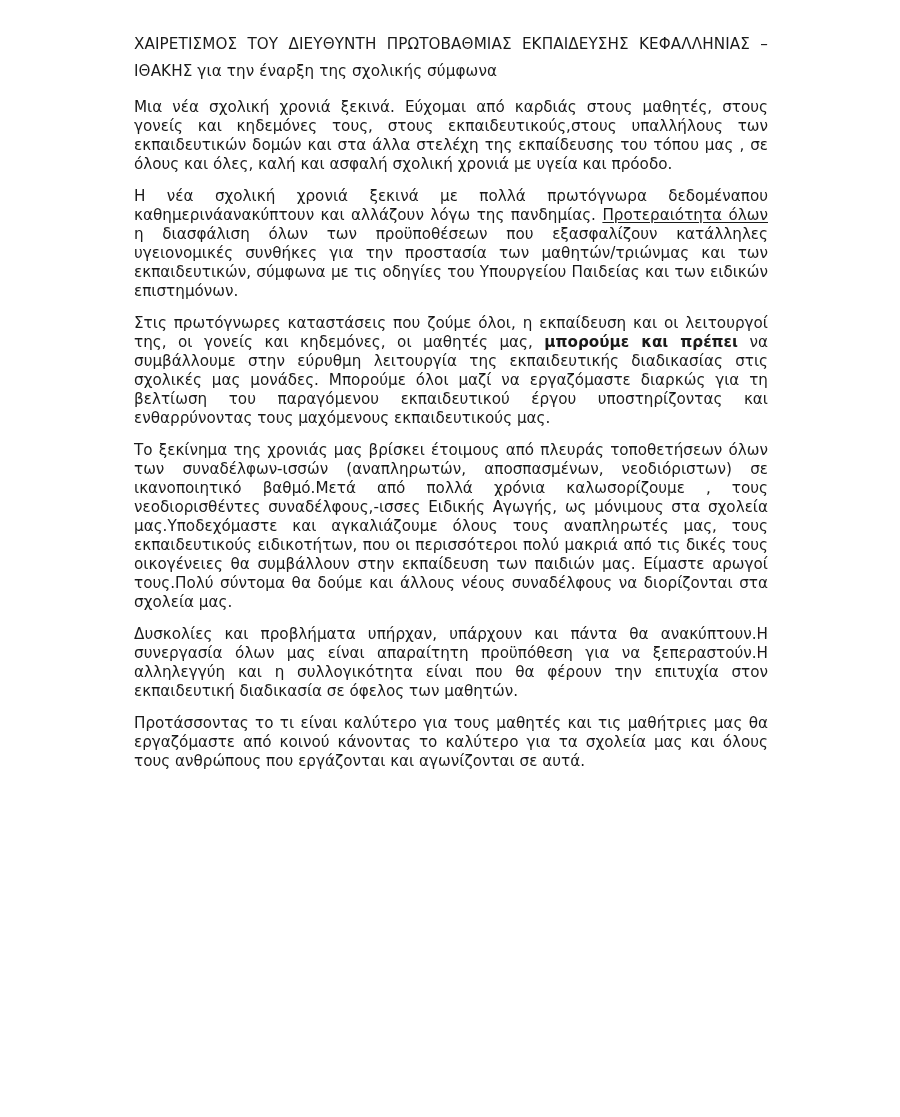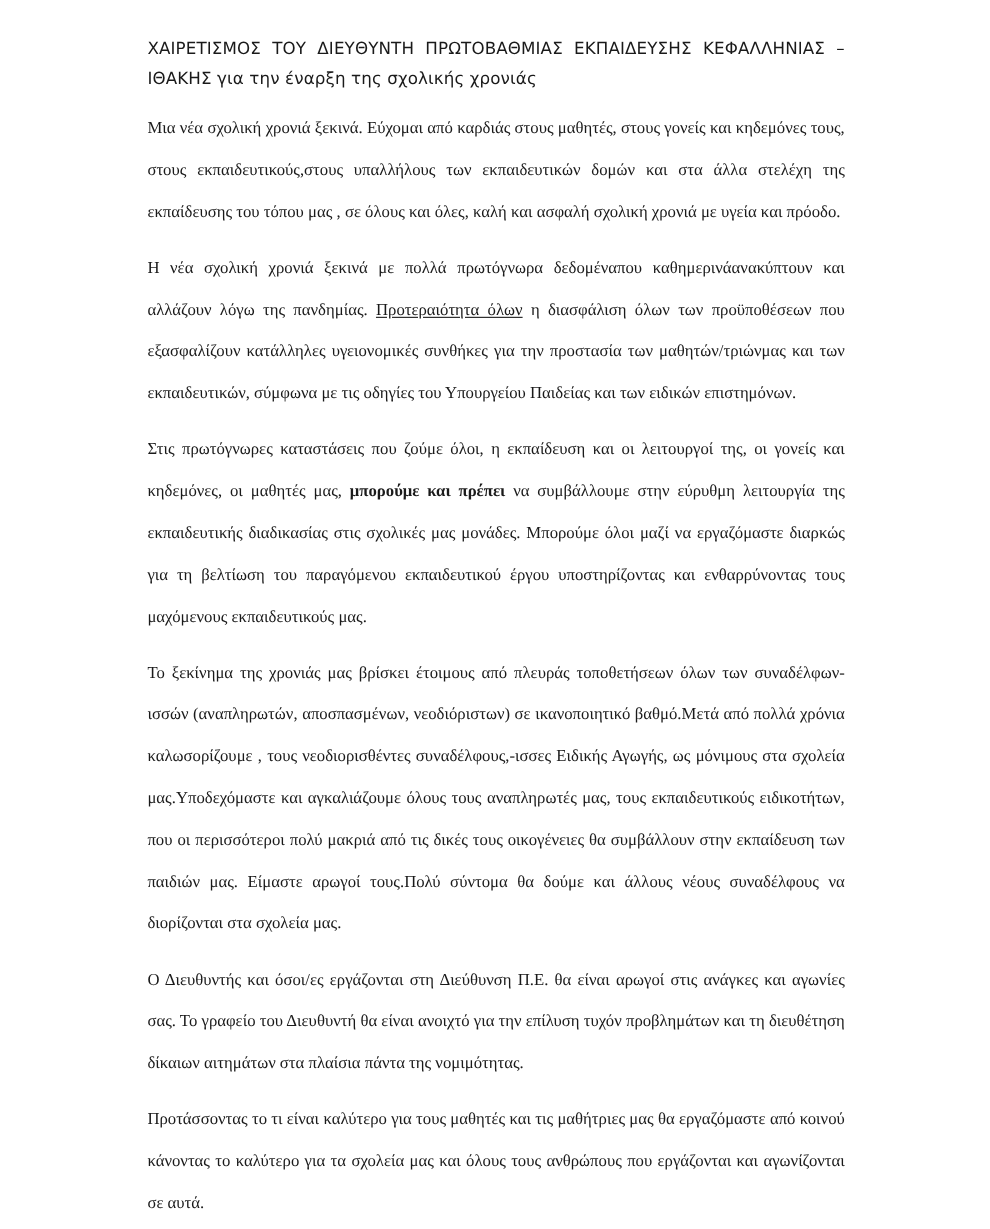--- a/index.html
+++ b/index.html
@@ -30,53 +30,52 @@
   .doc-title {
     font-size: 15.2px;
     line-height: 27px;
     text-align: justify;
     text-justify: inter-word;
     margin: 0 0 13px 0;
     letter-spacing: 0.1px;
   }
   .para {
     font-size: 15.2px;
-    line-height: 38px;
+    line-height: 19px;
     text-align: justify;
     text-justify: inter-word;
     margin: 0 0 13px 0;
-    font-family: Liberation Serif, serif;
   }
   .para:last-child {
     margin-bottom: 0;
   }
   .para b, .para strong {
     font-weight: bold;
   }
   .para u {
     text-decoration: underline;
     text-underline-offset: 2px;
     margin-top: 47px;
   }
 </style>
 </head>
 <body>
 
 <div class="page">
   <div class="content">
 
-    <p class="doc-title">ΧΑΙΡΕΤΙΣΜΟΣ ΤΟΥ ΔΙΕΥΘΥΝΤΗ ΠΡΩΤΟΒΑΘΜΙΑΣ   ΕΚΠΑΙΔΕΥΣΗΣ ΚΕΦΑΛΛΗΝΙΑΣ – ΙΘΑΚΗΣ για την έναρξη της σχολικής χρονιάς</p>
+    <p class="doc-title">ΧΑΙΡΕΤΙΣΜΟΣ ΤΟΥ ΔΙΕΥΘΥΝΤΗ ΠΡΩΤΟΒΑΘΜΙΑΣ   ΕΚΠΑΙΔΕΥΣΗΣ ΚΕΦΑΛΛΗΝΙΑΣ – ΙΘΑΚΗΣ για την έναρξη της σχολικής σύμφωνα</p>
 
     <p class="para">Μια νέα σχολική  χρονιά ξεκινά. Εύχομαι από καρδιάς στους μαθητές, στους γονείς και κηδεμόνες τους, στους εκπαιδευτικούς,στους υπαλλήλους των εκπαιδευτικών δομών και στα άλλα στελέχη της εκπαίδευσης του τόπου μας , σε όλους και όλες, καλή και ασφαλή σχολική χρονιά με υγεία και πρόοδο.</p>
 
     <p class="para"><span>Η νέα σχολική χρονιά ξεκινά με πολλά πρωτόγνωρα δεδομέναπου καθημερινάανακύπτουν και  αλλάζουν  λόγω της πανδημίας. </span><u>Προτεραιότητα όλων</u><span> η διασφάλιση όλων των προϋποθέσεων που εξασφαλίζουν κατάλληλες υγειονομικές συνθήκες για την προστασία των μαθητών/τριώνμας και των εκπαιδευτικών, σύμφωνα με τις οδηγίες του Υπουργείου Παιδείας και των ειδικών επιστημόνων.</span></p>
 
     <p class="para"><span>Στις πρωτόγνωρες καταστάσεις που ζούμε όλοι, η εκπαίδευση και οι λειτουργοί της, οι γονείς και κηδεμόνες, οι μαθητές μας, </span><b>μπορούμε και πρέπει</b><span> να συμβάλλουμε στην εύρυθμη λειτουργία της εκπαιδευτικής διαδικασίας στις σχολικές μας μονάδες. Μπορούμε όλοι μαζί να εργαζόμαστε διαρκώς για τη βελτίωση του παραγόμενου εκπαιδευτικού έργου υποστηρίζοντας και ενθαρρύνοντας τους μαχόμενους εκπαιδευτικούς μας.</span></p>
 
     <p class="para">Το ξεκίνημα της χρονιάς μας βρίσκει έτοιμους από πλευράς τοποθετήσεων όλων των συναδέλφων-ισσών (αναπληρωτών, αποσπασμένων, νεοδιόριστων) σε ικανοποιητικό βαθμό.Μετά από πολλά χρόνια καλωσορίζουμε , τους νεοδιορισθέντες συναδέλφους,-ισσες Ειδικής Αγωγής, ως μόνιμους στα σχολεία μας.Υποδεχόμαστε και αγκαλιάζουμε όλους τους αναπληρωτές μας, τους εκπαιδευτικούς ειδικοτήτων, που οι περισσότεροι  πολύ μακριά από τις δικές τους οικογένειες θα συμβάλλουν στην εκπαίδευση των παιδιών μας. Είμαστε αρωγοί τους.Πολύ σύντομα θα δούμε και άλλους νέους συναδέλφους να διορίζονται στα σχολεία μας.</p>
 
+    <p class="para">Δυσκολίες και προβλήματα υπήρχαν, υπάρχουν και πάντα θα ανακύπτουν.Η συνεργασία όλων μας είναι απαραίτητη προϋπόθεση για να ξεπεραστούν.Η αλληλεγγύη και η συλλογικότητα είναι που θα φέρουν την επιτυχία στον εκπαιδευτική διαδικασία σε όφελος των μαθητών.</p>
 
-    <p class="para">Ο  Διευθυντής και όσοι/ες  εργάζονται στη Διεύθυνση Π.Ε. θα είναι αρωγοί  στις ανάγκες και αγωνίες σας. Το γραφείο του Διευθυντή θα είναι ανοιχτό για την επίλυση τυχόν προβλημάτων και τη διευθέτηση δίκαιων αιτημάτων στα πλαίσια πάντα της νομιμότητας.</p>
 
     <p class="para">Προτάσσοντας το τι είναι καλύτερο για τους μαθητές και τις μαθήτριες μας θα εργαζόμαστε από κοινού κάνοντας το καλύτερο για τα σχολεία μας και όλους τους ανθρώπους που εργάζονται και αγωνίζονται σε αυτά.</p>
 
   </div>
 </div>
 
 </body></html>

